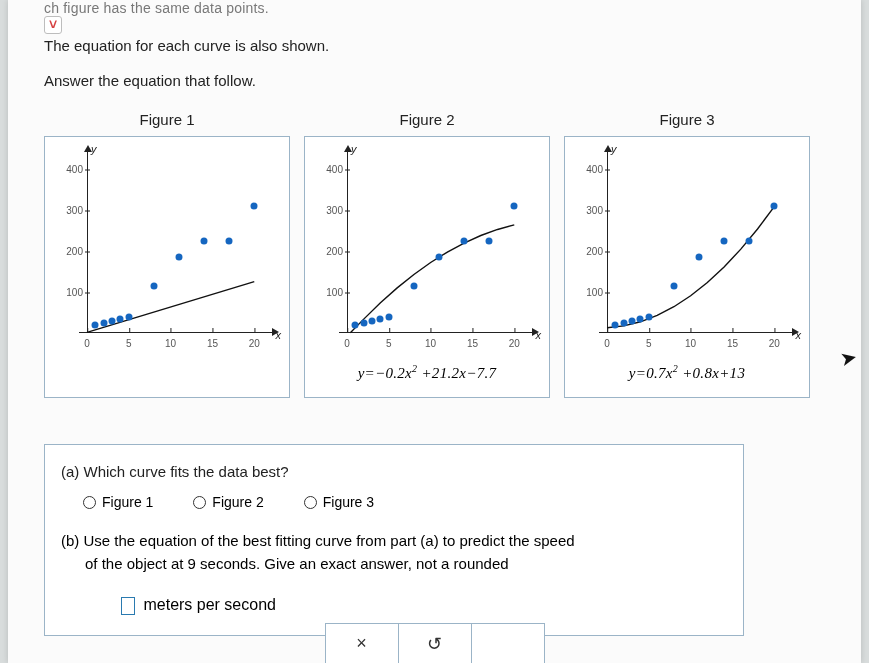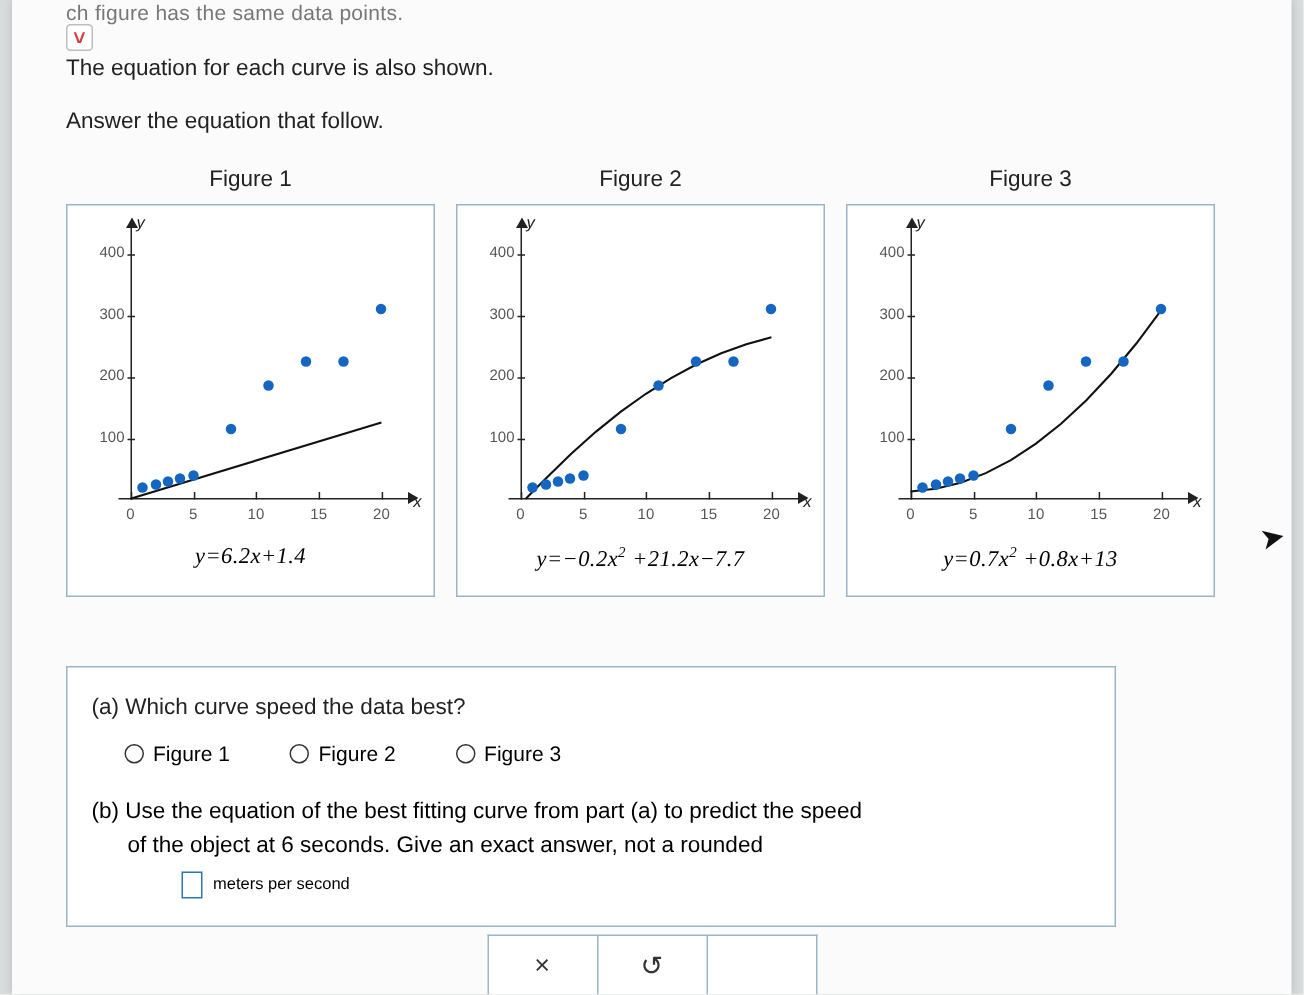--- a/index.html
+++ b/index.html
@@ -41,21 +41,21 @@
     .equation { text-align:center; font-size:15px; font-style:italic; margin-top:8px; font-family: 'Times New Roman', serif; letter-spacing:.3px;}
     .equation .sup { font-size:10px; vertical-align:super; font-style:italic;}
     .qa-box { border:1px solid #9bb4c7; background:#fff; margin-top:46px; padding:18px 16px 18px 16px; width:700px;}
     .qa-line { font-size:15px; color:#222; margin-bottom:14px;}
     .radio-row { display:flex; gap:40px; margin-left:22px; margin-bottom:20px;}
     .radio-opt { display:flex; align-items:center; gap:6px; font-size:14px;}
     .radio-circ { width:13px; height:13px; border:1px solid #333; border-radius:50%; display:inline-block;}
     .qb { font-size:15px; line-height:1.5; color:#000000;}
     .qb-indent { margin-left:24px;}
     .input-box { display:inline-block; width:14px; height:18px; border:1.5px solid #2a7ab0; background:#fff; vertical-align:middle; margin-right:4px;}
-    .mps-row { margin-left:60px; margin-top:6px; font-size:11px;}
+    .mps-row { margin-left:60px; margin-top:18px; font-size:16px;}
     .footer-bar { position:absolute; bottom:0; left:50%; transform:translateX(-50%); width:220px; height:40px; background:#fff; border:1px solid #9bb4c7; border-bottom:none; display:flex;}
     .footer-btn { flex:1; display:flex; align-items:center; justify-content:center; font-size:18px; color:#333; border-right:1px solid #9bb4c7;}
     .footer-btn:last-child { border-right:none;}
     .cursor-icon { position:absolute; right:12px; top:346px; font-size:20px; color:#111; transform:rotate(-12deg);}
     .arrowhead-y { position:absolute; left:33px; top:0; width:0; height:0; border-left:4px solid transparent; border-right:4px solid transparent; border-bottom:7px solid #222;}
     .arrowhead-x { position:absolute; right:4px; bottom:19px; width:0; height:0; border-top:4px solid transparent; border-bottom:4px solid transparent; border-left:7px solid #222;}
   </style>
 </head>
 <body>
 
@@ -95,21 +95,20 @@
             <div class="point" style="left: 52.7273px; bottom: 32.2273px;"></div>
             <div class="point" style="left: 61.0909px; bottom: 34.2727px;"></div>
             <div class="point" style="left: 69.4545px; bottom: 36.3182px;"></div>
             <div class="point" style="left: 77.8182px; bottom: 38.3636px;"></div>
             <div class="point" style="left: 102.909px; bottom: 69.0455px;"></div>
             <div class="point" style="left: 128px; bottom: 97.6818px;"></div>
             <div class="point" style="left: 153.091px; bottom: 114.045px;"></div>
             <div class="point" style="left: 178.182px; bottom: 114.045px;"></div>
             <div class="point" style="left: 203.273px; bottom: 148.818px;"></div>
           </div>
-        <div class="equation"><span>y</span>=6.2<span>x</span>+1.4</div>
       </div>
     </div>
 
     <div class="figure-col">
       <div class="figure-title">Figure 2</div>
       <div class="chart-box">
         <div class="chart-area" id="chart2">
           <span class="ylab">y</span>
           <span class="xlab">x</span>
           <div class="arrowhead-y"></div>
@@ -176,38 +175,38 @@
             <div class="point" style="left: 178.182px; bottom: 114.045px;"></div>
             <div class="point" style="left: 203.273px; bottom: 148.818px;"></div>
           </div>
         <div class="equation"><span>y</span>=0.7<span>x</span><span class="sup">2</span> +0.8<span>x</span>+13</div>
       </div>
     </div>
 
   </div>
 
   <div class="qa-box">
-    <div class="qa-line">(a) Which curve speed the data best?</div>
+    <div class="qa-line">(a) Which curve fits the data best?</div>
     <div class="radio-row">
       <label class="radio-opt">
           <span class="radio-circ"></span>
           <span>Figure 1</span>
         </label>
       <label class="radio-opt">
           <span class="radio-circ"></span>
           <span>Figure 2</span>
         </label>
       <label class="radio-opt">
           <span class="radio-circ"></span>
           <span>Figure 3</span>
         </label>
     </div>
     <div class="qb">
       <div>(b) Use the equation of the best fitting curve from part (a) to predict the speed</div>
-      <div class="qb-indent">of the object at 6 seconds. Give an exact answer, not a rounded</div>
+      <div class="qb-indent">of the object at 9 seconds. Give an exact answer, not a rounded</div>
       <div class="mps-row">
         <span class="input-box"></span>
         <span>meters per second</span>
       </div>
     </div>
   </div>
 </div>
 
 <div class="footer-bar">
   <div class="footer-btn">×</div>

